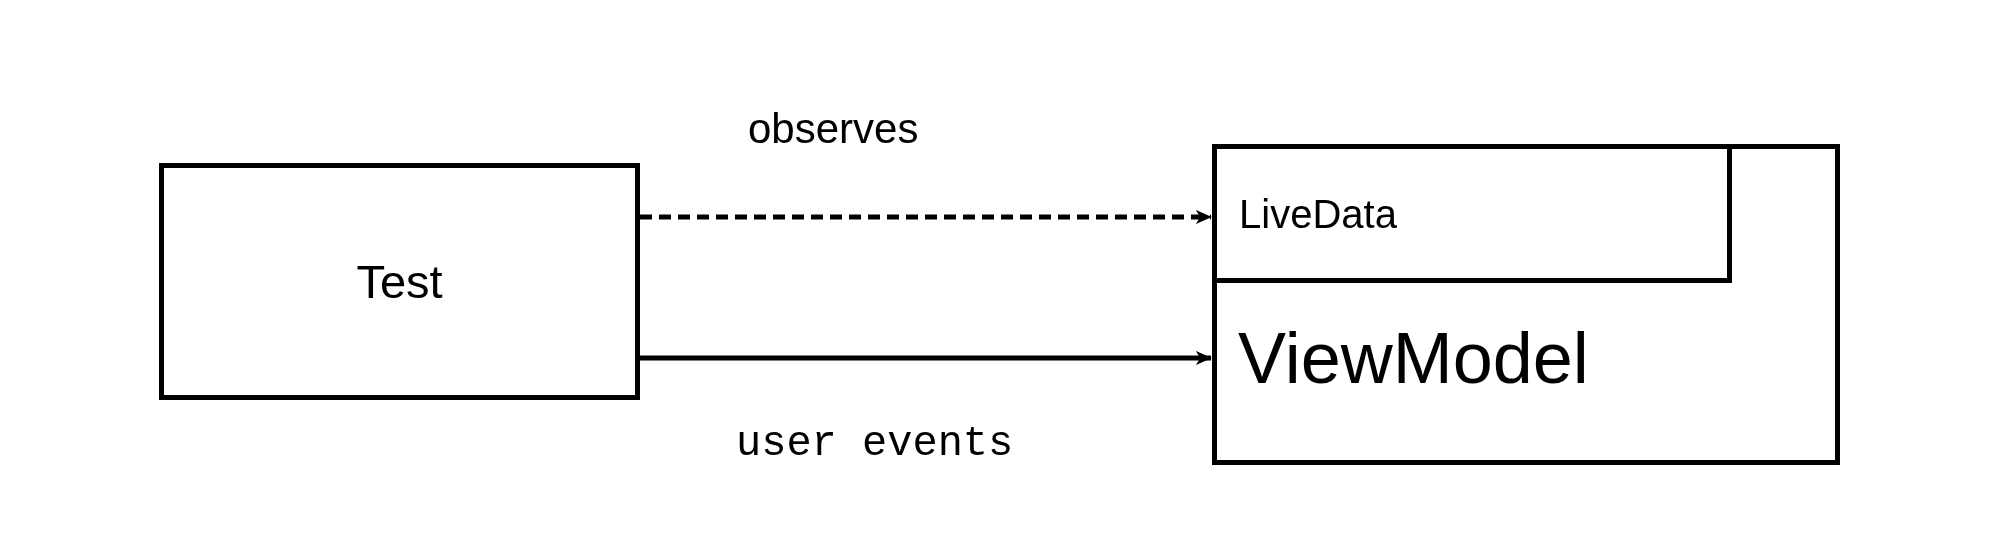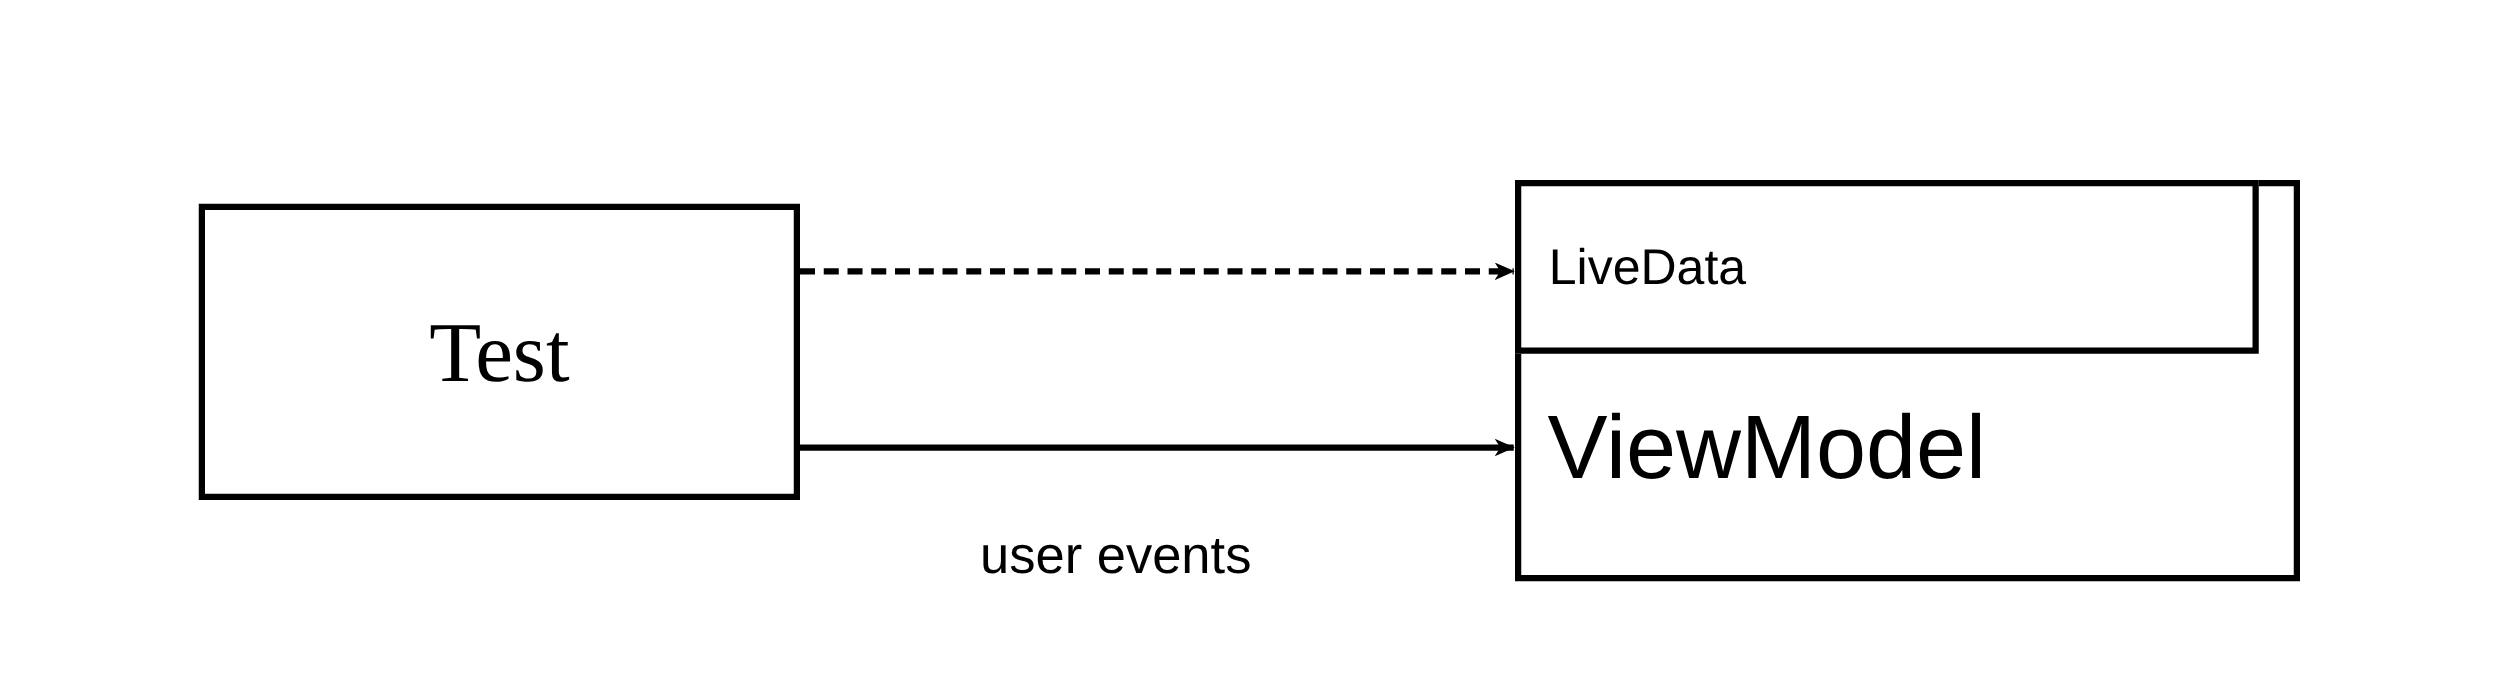--- a/index.html
+++ b/index.html
@@ -39,39 +39,38 @@
   #test-node {
     left: 159px;
     top: 163px;
     width: 481px;
     height: 237px;
     display: flex;
     align-items: center;
     justify-content: center;
   }
   #test-label {
-    font-size: 68px;
+    font-size: 47px;
     line-height: 1;
     letter-spacing: 0px;
     white-space: nowrap;
-    font-family: Liberation Serif, serif;
   }
 
   
   #viewmodel-node {
     left: 1212px;
     top: 144px;
     width: 628px;
     height: 321px;
   }
   
   #livedata-node {
     left: 1212px;
     top: 144px;
-    width: 595px;
+    width: 520px;
     height: 139px;
     display: flex;
     align-items: center;
     justify-content: flex-start;
   }
   #livedata-label {
     font-size: 40px;
     line-height: 1;
     white-space: nowrap;
     margin-left: 22px;
@@ -93,22 +92,23 @@
     line-height: 1;
     white-space: nowrap;
     color: #000000;
     background: transparent;
   }
   #observes-label {
     left: 748px;
     top: 108px;
   }
   #user-events-label {
-    left: 784px;
+    left: 736px;
     top: 423px;
+    font-family: Liberation Mono, monospace;
   }
 </style>
 </head>
 <body>
 
 <div id="canvas">
 
   <svg id="edge-layer" viewBox="0 0 2000 550" width="2000" height="550">
     <defs>
 
@@ -127,16 +127,17 @@
   </div>
 
   <div class="node-box" id="viewmodel-node"></div>
 
   <div class="node-box" id="livedata-node">
     <span id="livedata-label">LiveData</span>
   </div>
 
   <span id="viewmodel-label">ViewModel</span>
 
+  <span class="edge-label" id="observes-label">observes</span>
 
   <span class="edge-label" id="user-events-label">user events</span>
 
 </div>
 
 </body></html>

